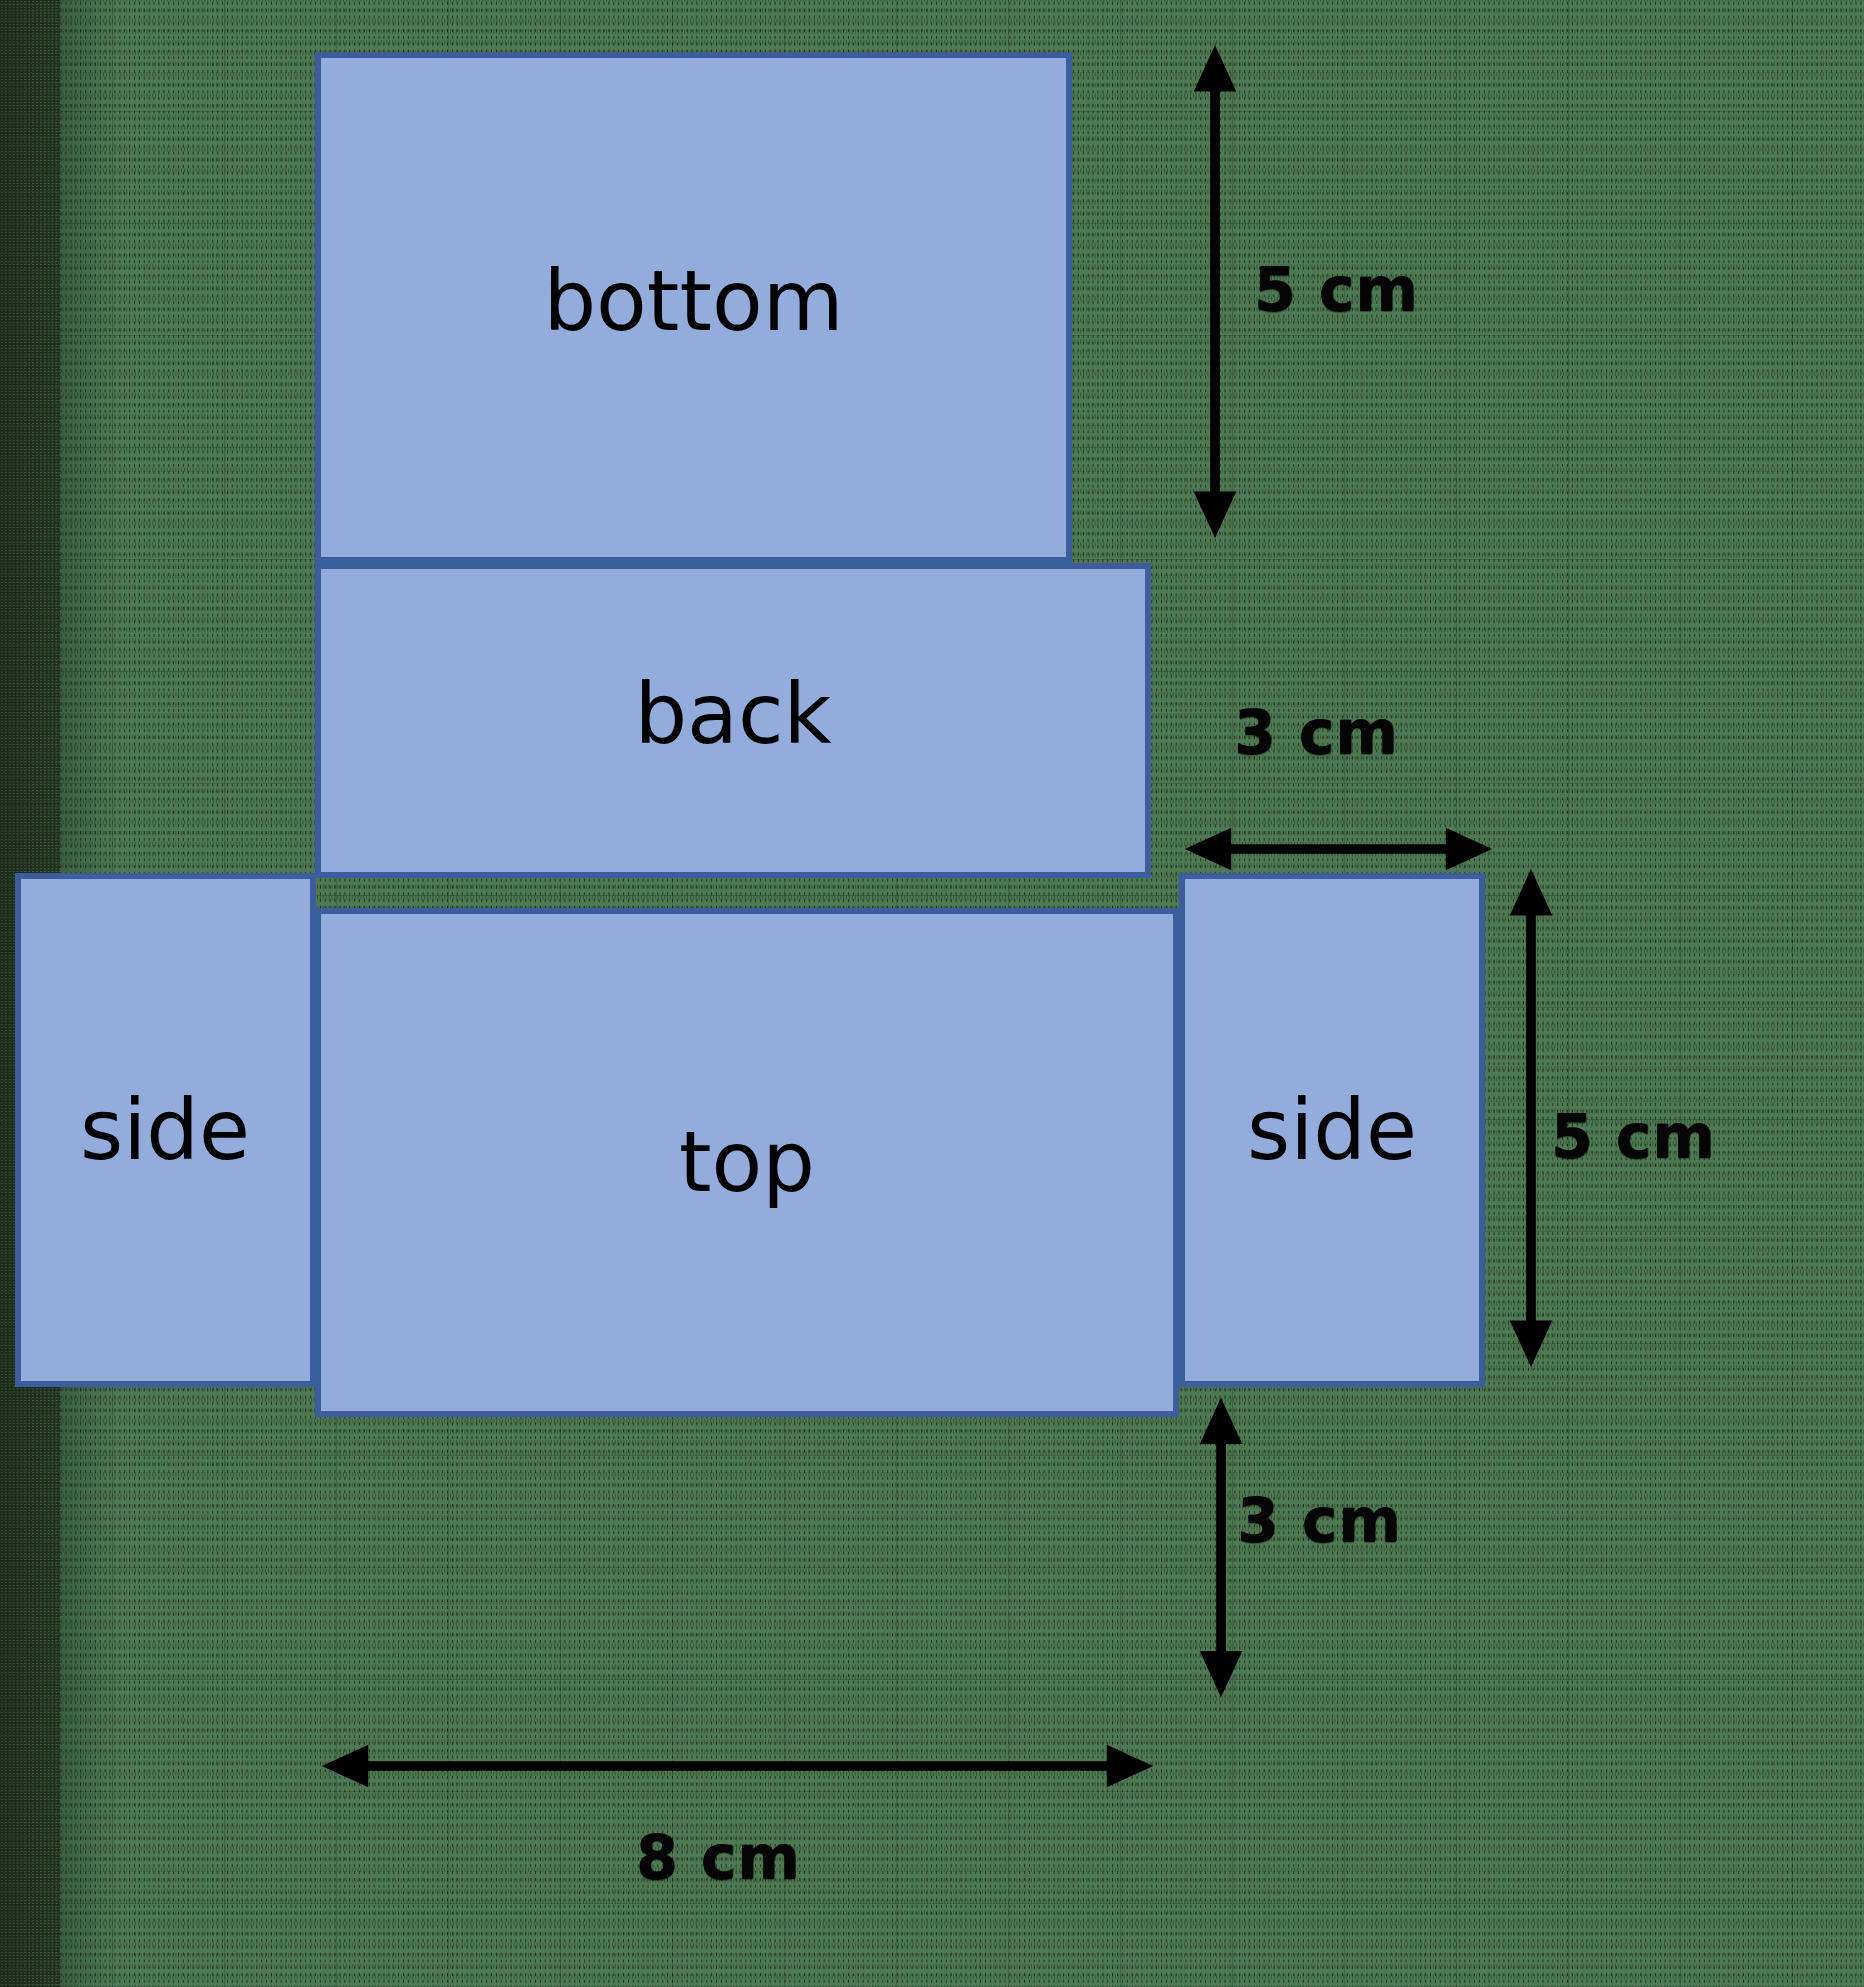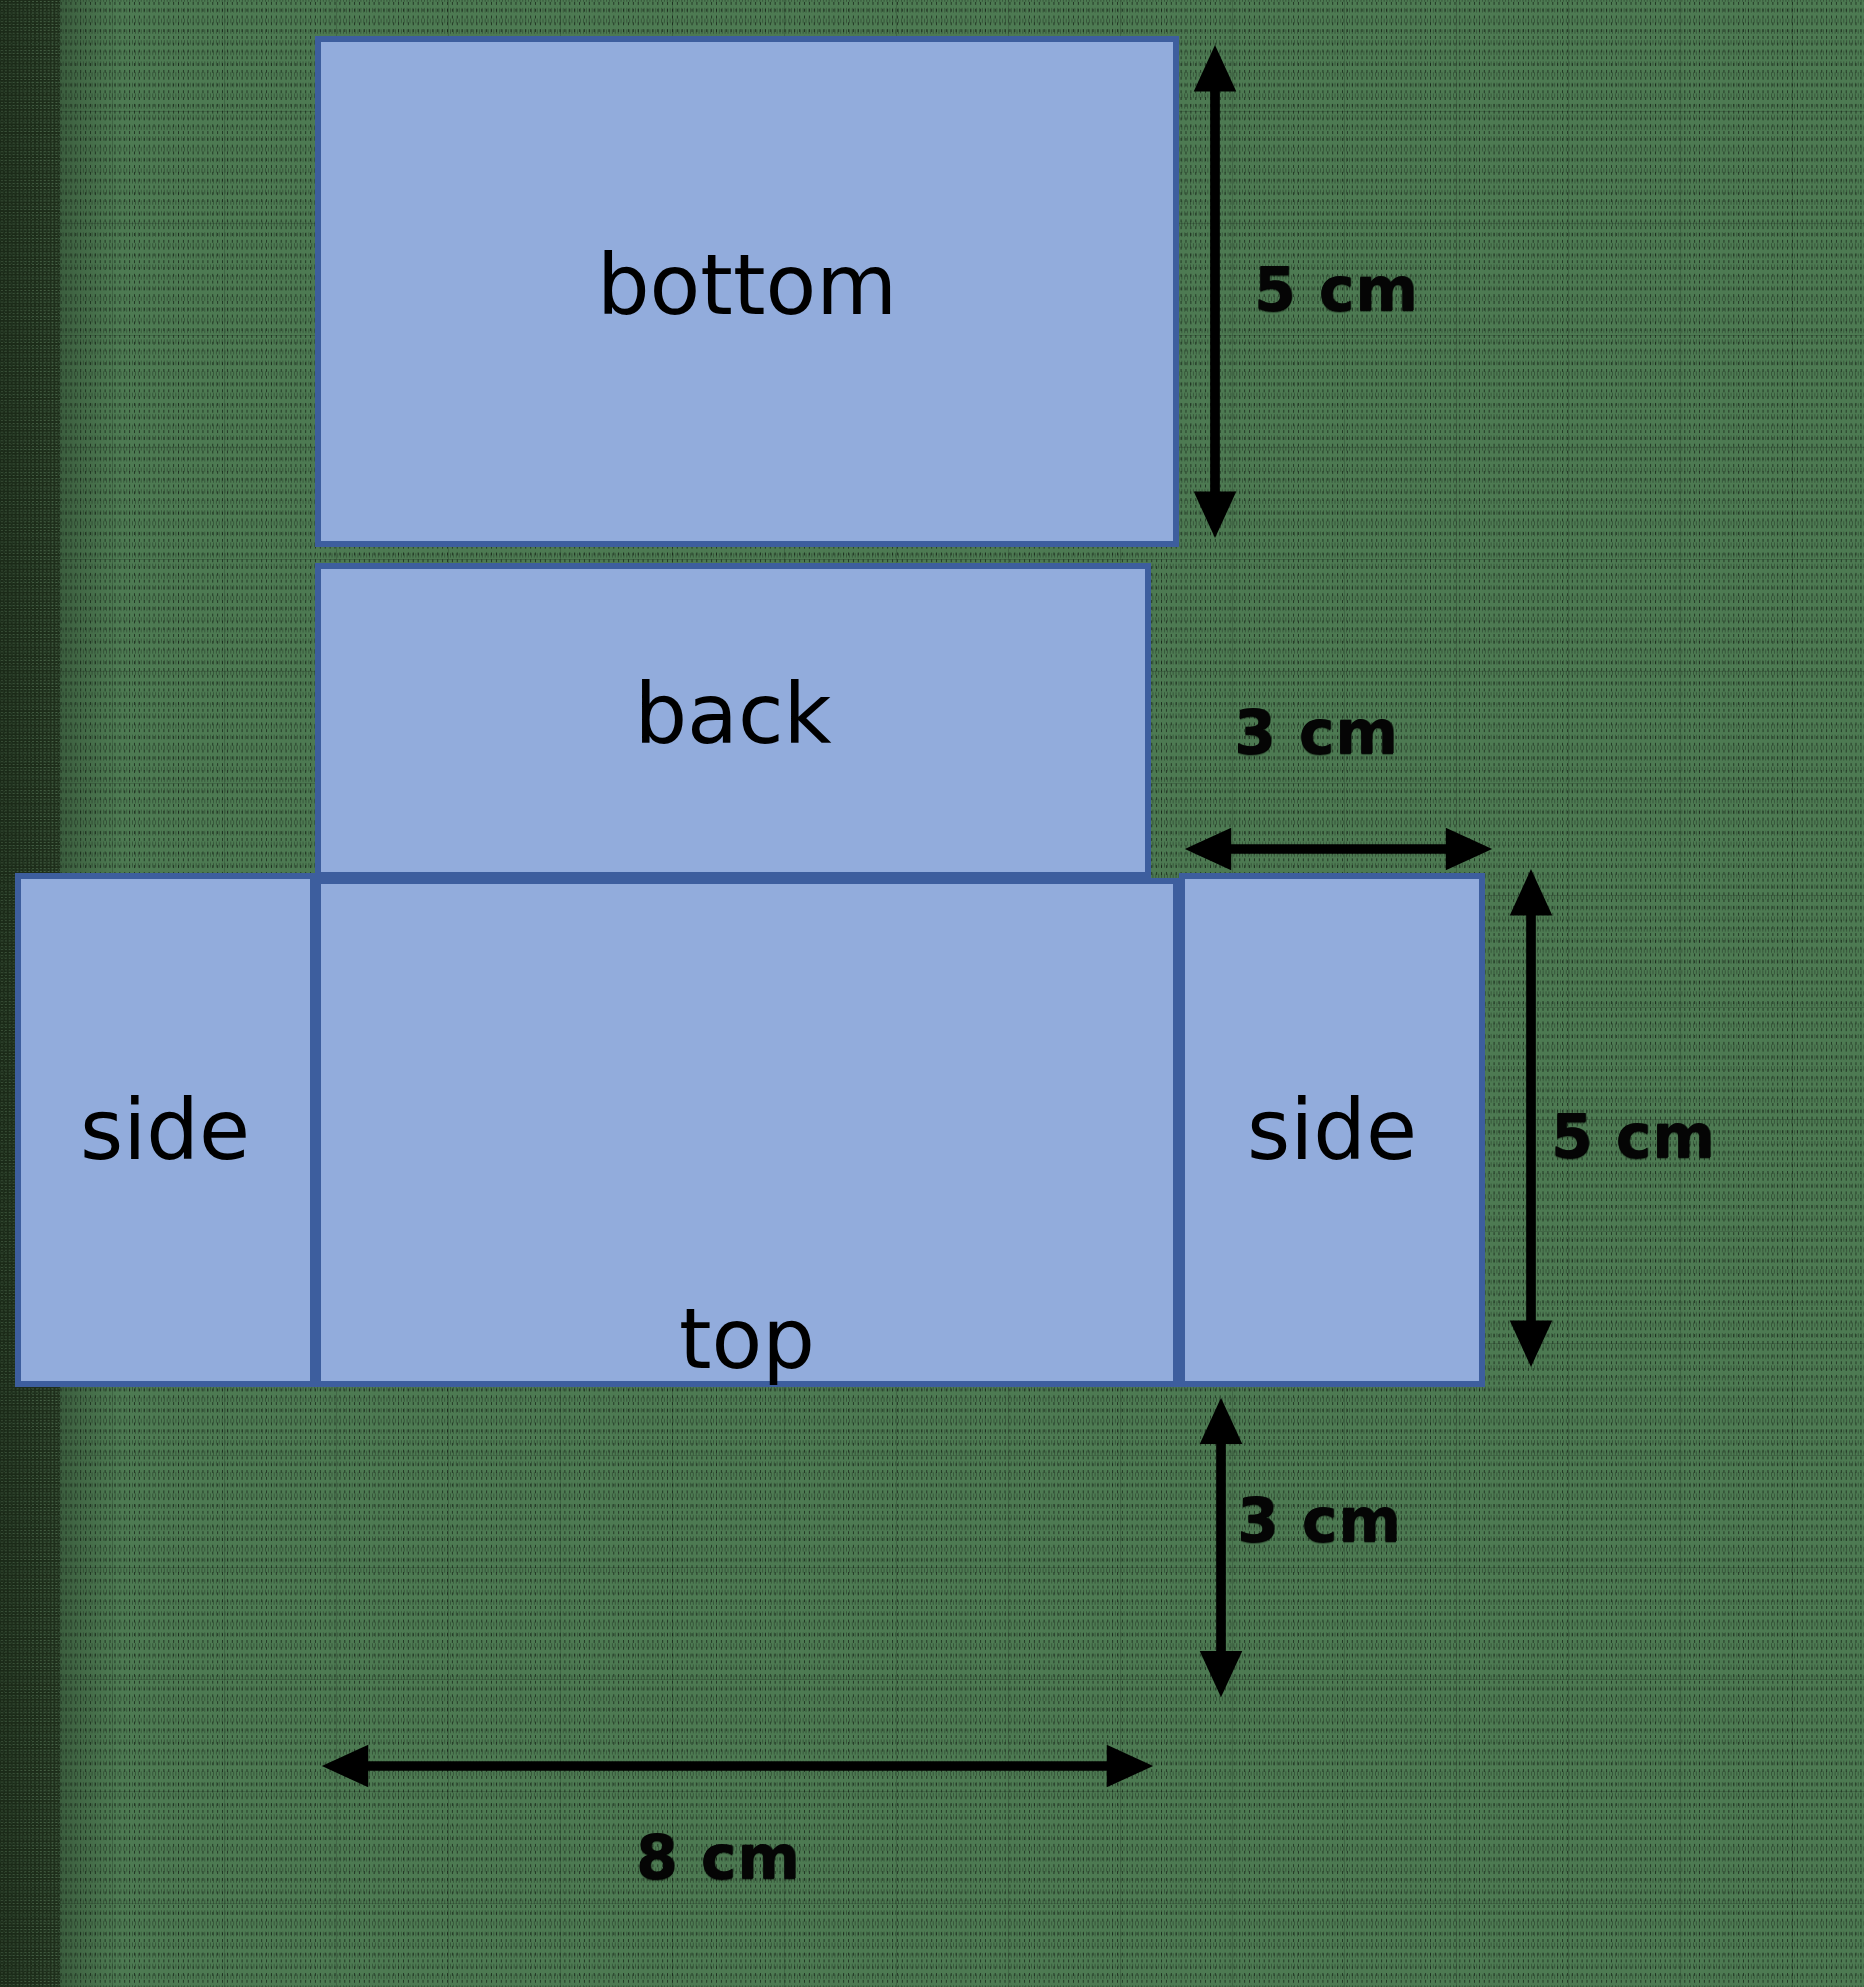--- a/index.html
+++ b/index.html
@@ -67,23 +67,23 @@
     justify-content: center;
   }
   .panel-label {
     font-size: 83px;
     color: #000000;
     line-height: 1;
     letter-spacing: 0px;
     white-space: nowrap;
   }
 
-  #panel-bottom { left: 315px;  top: 36px;   width: 864px; height: 511px; }
+  #panel-bottom { left: 315px;  top: 52px;   width: 757px; height: 511px; }
   #panel-back   { left: 315px;  top: 563px;  width: 836px; height: 315px; }
-  #panel-top    { left: 315px;  top: 878px;  width: 864px; height: 509px; align-items: flex-end; }
+  #panel-top    { left: 315px;  top: 908px;  width: 864px; height: 509px; }
   #panel-front  { left: 315px;  top: 1388px; width: 864px; height: 315px; }
   #panel-side-left  { left: 14.6px;   top: 873px; width: 301px; height: 514px; }
   #panel-side-right { left: 1179px; top: 873px; width: 306px; height: 514px; }
 
   #panel-bottom .panel-label,
   #panel-back .panel-label,
   #panel-front .panel-label { position: relative; top: -5.8px; }
 
   
   .dim-label {

